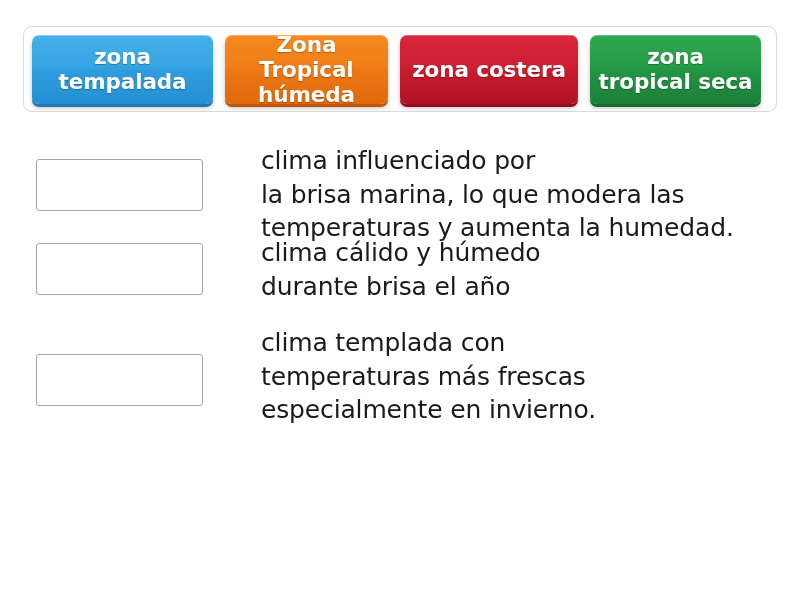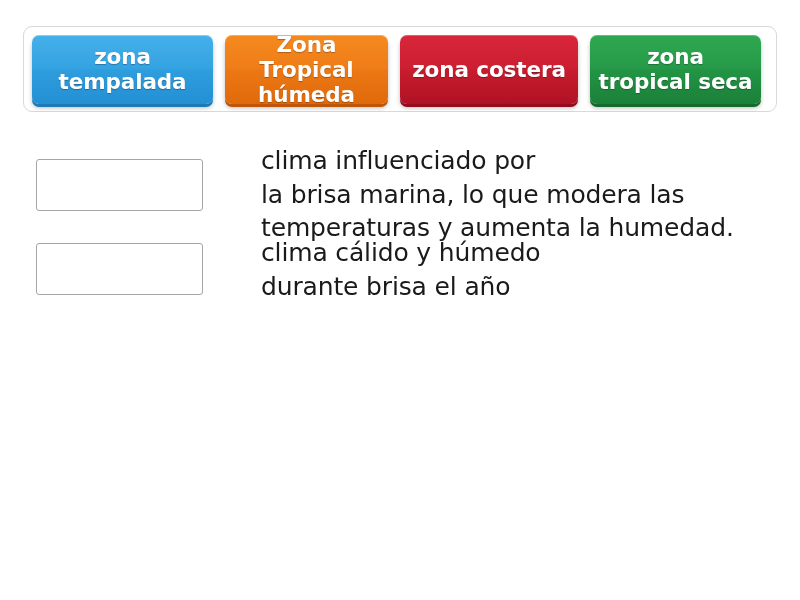--- a/index.html
+++ b/index.html
@@ -139,14 +139,20 @@
 temperaturas y aumenta la humedad.</div>
   </div>
 
   <div class="row" style="height:110px;">
     <div class="drop-zone" style="top:5px;"></div>
     <div class="answer-text" style="top:-2px;">clima cálido y húmedo
 durante brisa el año</div>
   </div>
 
 
+  <div class="row" style="height:110px;">
+    <div class="drop-zone" style="top:6px;"></div>
+    <div class="answer-text" style="top:-22px;">clima templada con
+temperaturas más frescas
+especialmente en invierno.</div>
+  </div>
 
 </div>
 
 </body></html>

